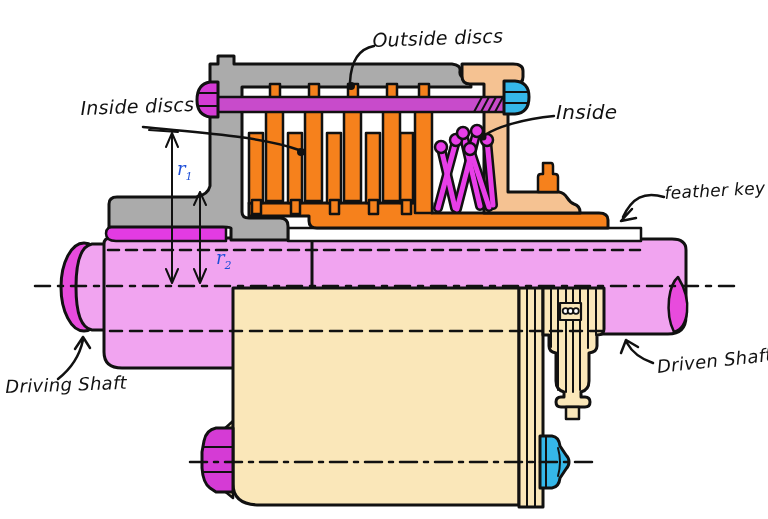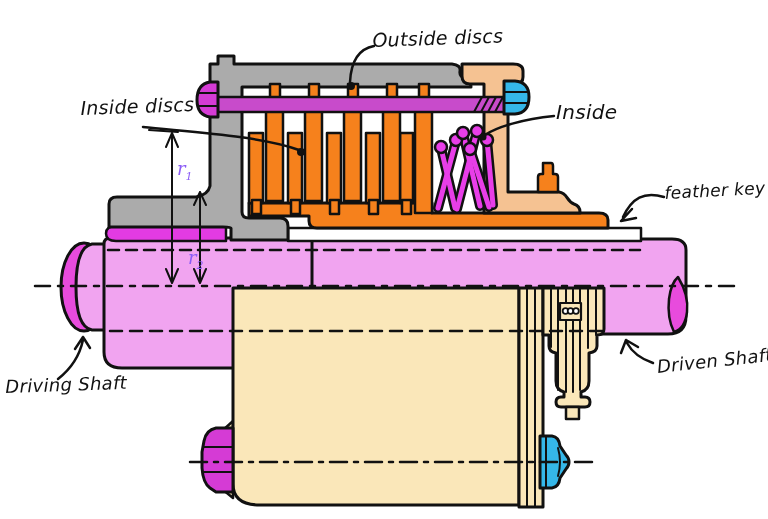--- a/index.html
+++ b/index.html
@@ -1,21 +1,21 @@
 <!DOCTYPE html>
 <html style="--c-ink: #111111; --c-shaft_violet: #F1A4F0; --c-shaft_end_magenta: #E84BDD; --c-key_magenta: #E33BE3; --c-rod_magenta: #C84BCB; --c-bolt_magenta: #D53BD5; --c-spring_magenta: #E83EE8; --c-disc_orange: #F6811C; --c-pressure_plate_peach: #F5C292; --c-housing_gray: #ABABAB; --c-sleeve_cream: #FAE7B9; --c-nut_cyan: #35B7E9;"><head>
 <meta charset="utf-8">
 <style>
   html,body{margin:0;padding:0;background:#fff;}
   .stage{position:relative;width:768px;height:519px;background:#fff;overflow:hidden;
          font-family:"DejaVu Sans",sans-serif;}
   .stage svg{position:absolute;left:0;top:0;}
   .label{position:absolute;font:italic 19px "DejaVu Sans",sans-serif;color:#111;
          white-space:nowrap;transform-origin:left top;letter-spacing:.3px;}
-  .rlabel{position:absolute;font:italic 18px "DejaVu Serif",serif;color:#8b5cf6;white-space:nowrap;}
+  .rlabel{position:absolute;font:italic 18px "DejaVu Serif",serif;color:#1d4ed8;white-space:nowrap;}
   .rlabel sub{font-size:11px;}
 </style>
 </head>
 <body>
 
 <div class="stage">
 <svg width="768" height="519" viewBox="0 0 768 519">
   <g stroke="var(--c-ink)" stroke-width="3" stroke-linejoin="round" stroke-linecap="round" fill="none">
 
     <g>
@@ -183,14 +183,14 @@
   </g>
 </svg>
 
   <div class="label" style="left:372px;top:29px;transform:rotate(-2deg);">Outside discs</div>
   <div class="label" style="left:80px;top:97px;transform:rotate(-2deg);">Inside discs</div>
   <div class="label" style="left:556px;top:100px;font-size:20px;">Inside</div>
   <div class="label" style="left:664px;top:183px;font-size:17px;transform:rotate(-3deg);">feather key</div>
   <div class="label" style="left:5px;top:376px;font-size:18px;transform:rotate(-2deg);">Driving Shaft</div>
   <div class="label" style="left:656px;top:356px;font-size:18px;transform:rotate(-6deg);">Driven Shaft</div>
   <div class="rlabel" style="left:177px;top:158px;"><span>r</span><sub>1</sub></div>
-  <div class="rlabel" style="left:188px;top:247px;"><span>r</span><sub>2</sub></div>
+  <div class="rlabel" style="left:216px;top:247px;"><span>r</span><sub>2</sub></div>
 </div>
 
 </body></html>

